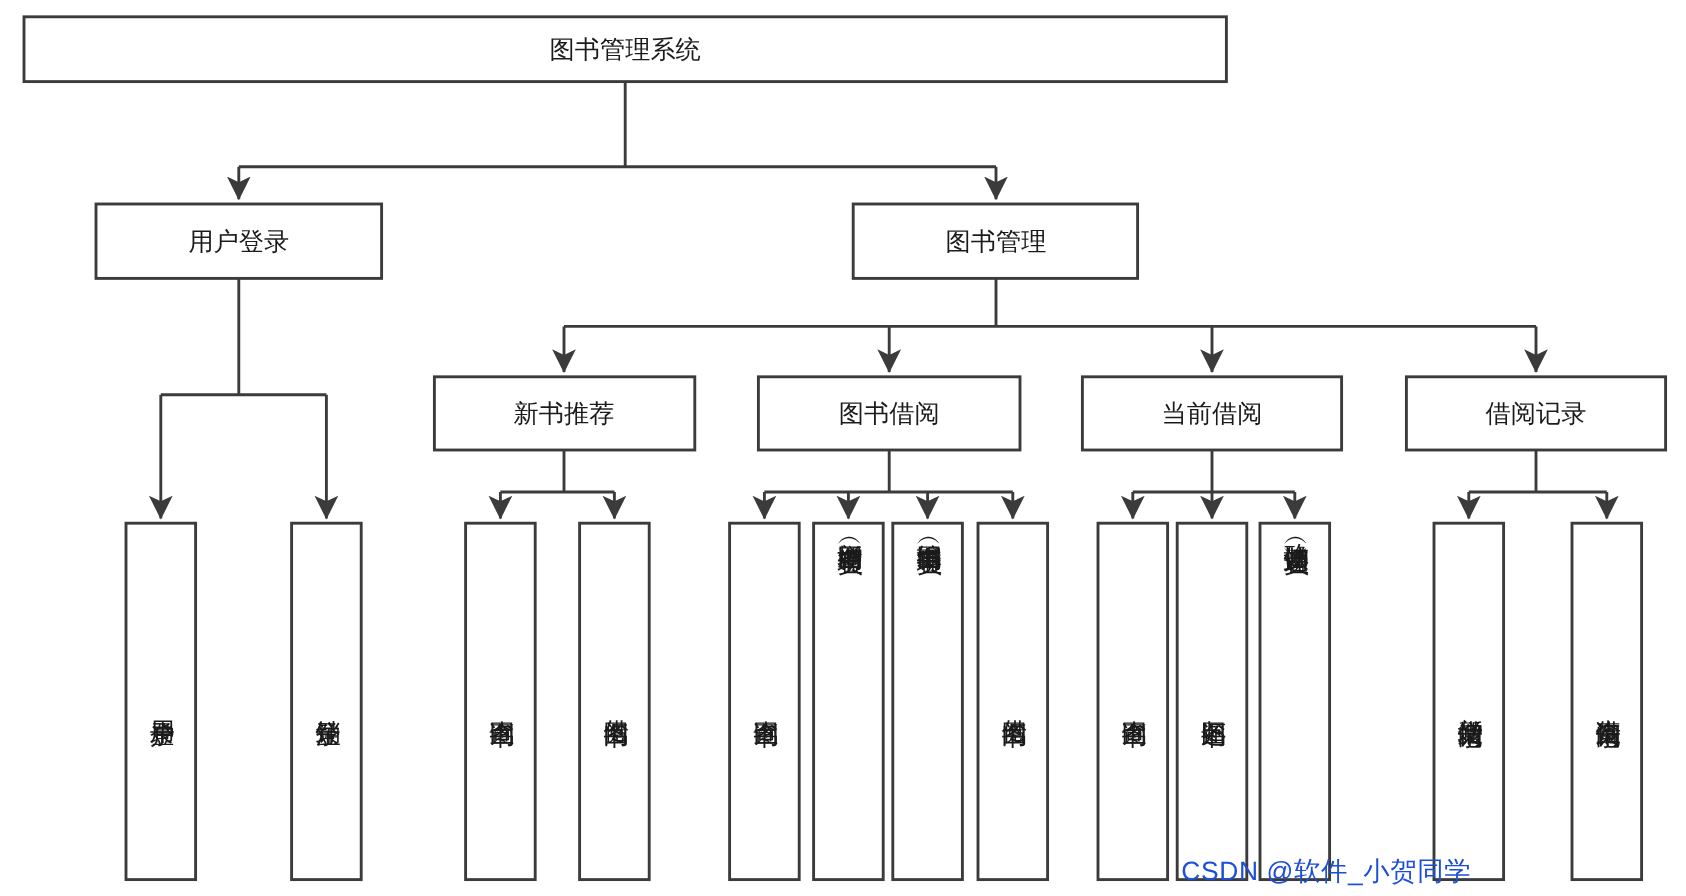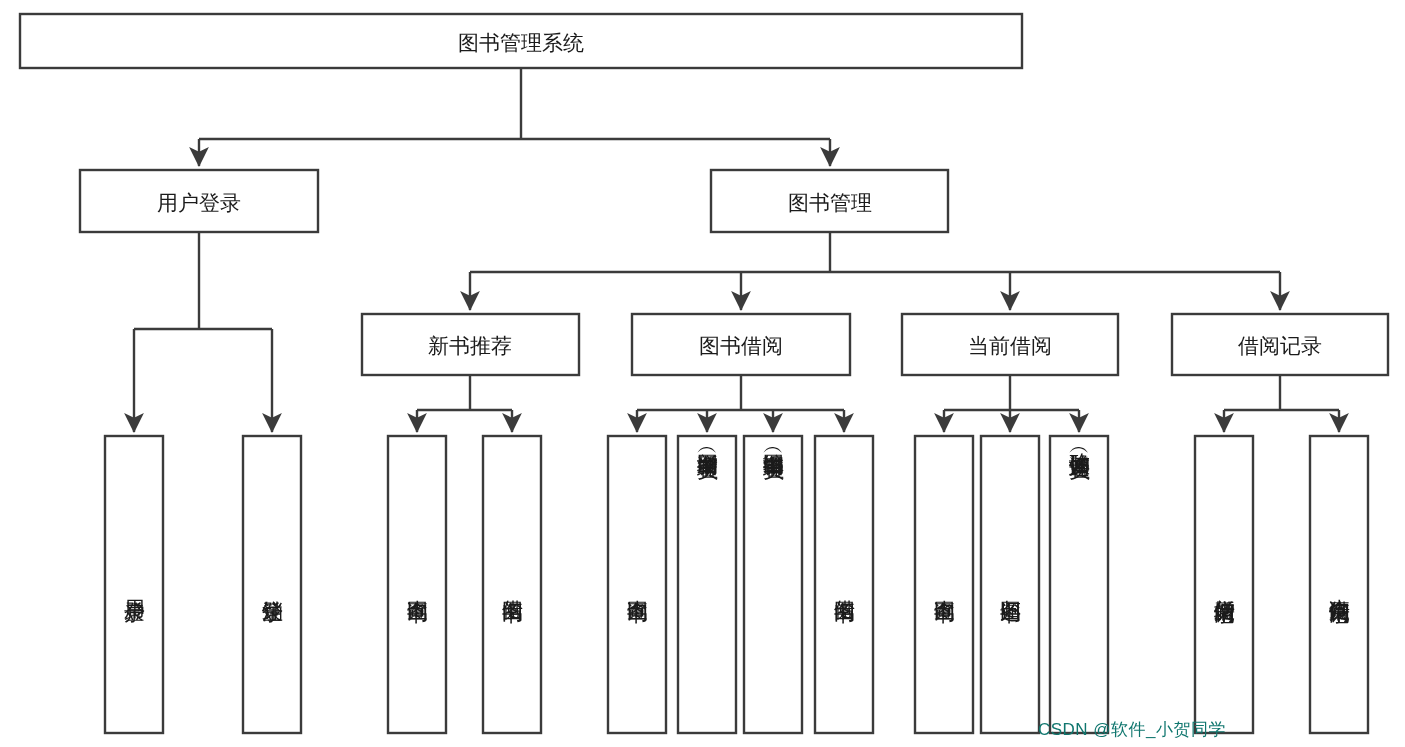--- a/index.html
+++ b/index.html
@@ -64,22 +64,22 @@
     color: #1b1b1b;
     letter-spacing: 1px;
     white-space: nowrap;
     text-align: center;
   }
   .watermark {
     position: absolute;
     right: 8px;
     bottom: 6px;
     font-family: "Liberation Sans", "DejaVu Sans", sans-serif;
-    font-size: 17px;
-    color: #0f766e;
+    font-size: 22px;
+    color: #1d4ed8;
     letter-spacing: 0.5px;
     white-space: nowrap;
   }
 </style>
 </head>
 <body>
 
 <div id="diagram-root">
 
   <svg class="diagram" viewBox="0 0 1405 747">

